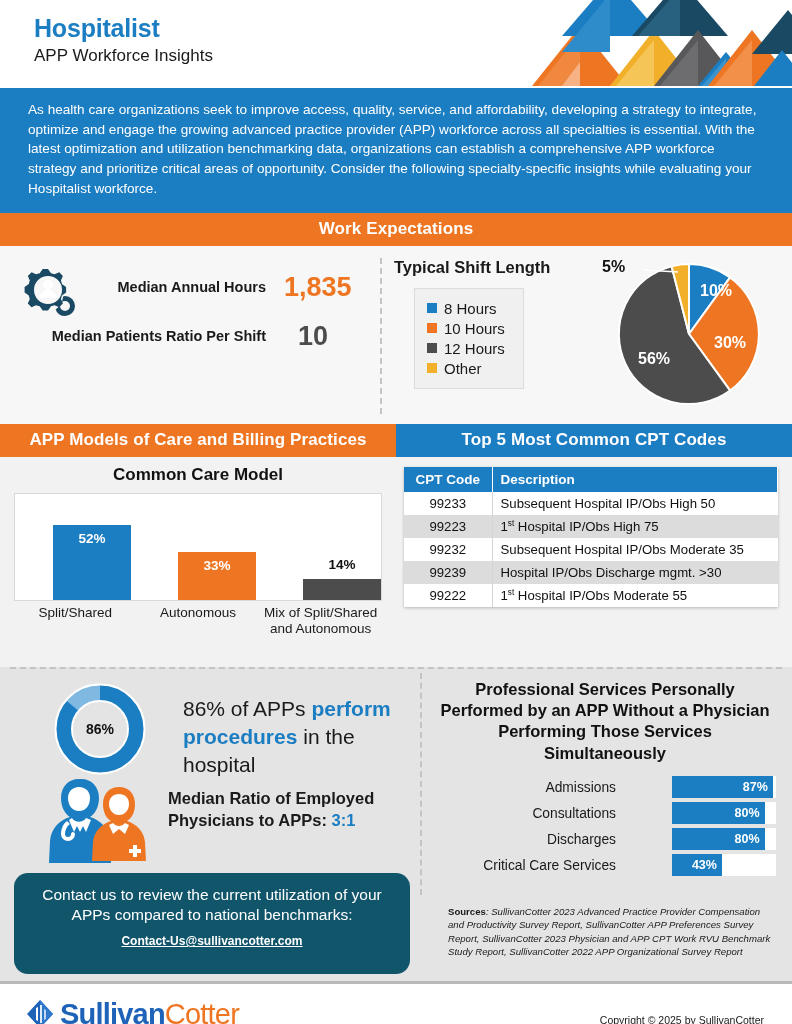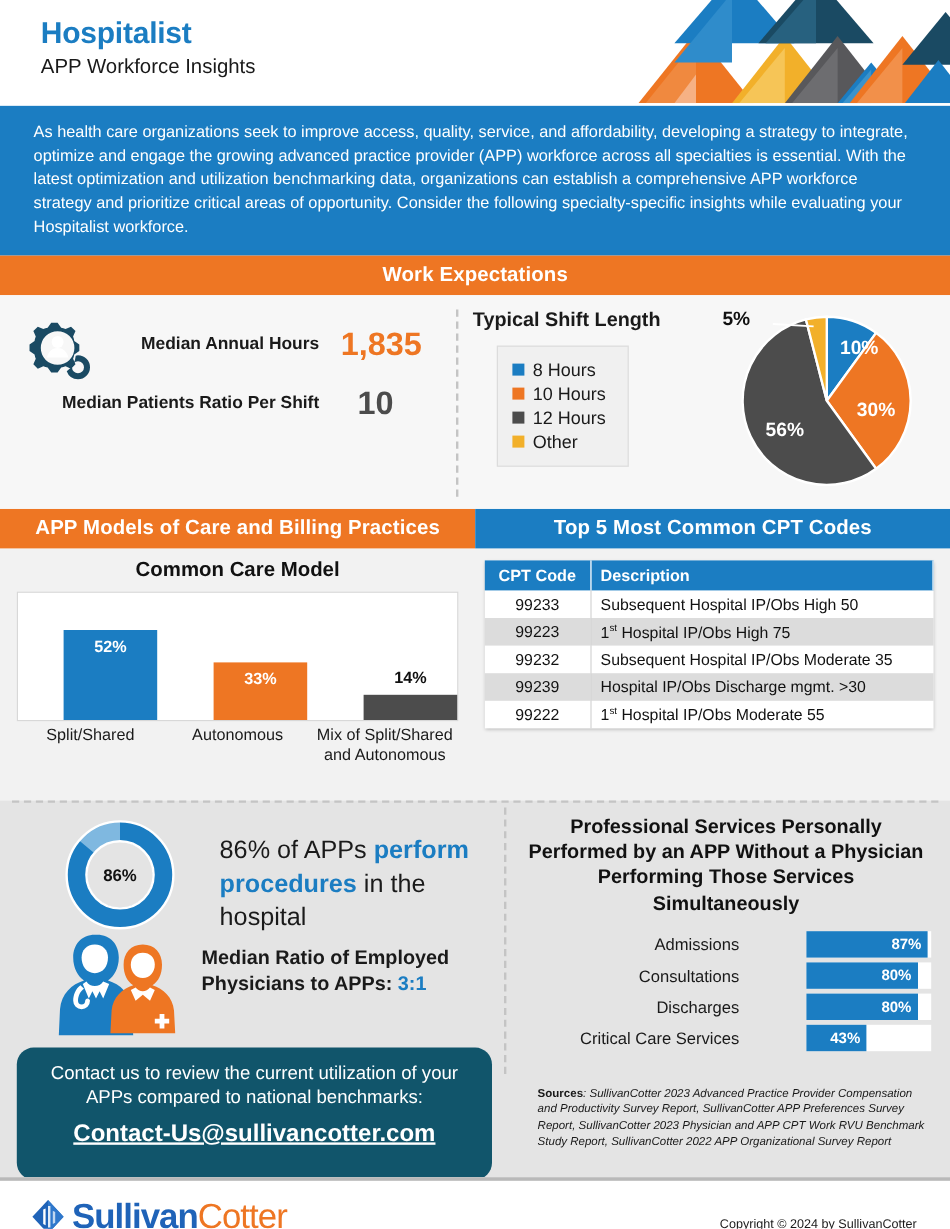--- a/index.html
+++ b/index.html
@@ -128,21 +128,21 @@
   .people-caption {
     position: absolute; left: 168px; top: 20px; width: 238px;
     font-size: 16.5px; font-weight: bold; line-height: 1.35; color: #1a1a1a;
   }
   .contact-box {
     position: absolute; left: 14px; top: 206px; width: 396px;
     background: #11556b; border-radius: 14px;
     color: #ffffff; text-align: center; padding: 12px 16px 26px 16px;
   }
   .contact-text { font-size: 15.5px; line-height: 1.35; }
-  .contact-email { font-size: 20px; font-weight: bold; text-decoration: underline; margin-top: 8px; }
+  .contact-email { font-size: 12px; font-weight: bold; text-decoration: underline; margin-top: 8px; }
 
   .prof-title {
     text-align: center; font-size: 16.5px; font-weight: bold;
     line-height: 1.3; color: #111; padding: 0 6px;
   }
   .hbars { margin-top: 12px; }
   .hbar-row { display: flex; align-items: center; height: 22px; margin-bottom: 4px; gap: 48px; }
   .hbar-label { flex: 1; text-align: right; font-size: 13.8px; color: #1a1a1a; padding-right: 8px; }
   .hbar-track { width: 104px; background: #ffffff; height: 22px; position: relative; }
   .hbar-fill {
@@ -443,16 +443,16 @@
           <polygon points="14,1 27,15 14,29" fill="#2f78cc"></polygon>
           <polygon points="10,9 12,8 12,22 10,21" fill="#ffffff"></polygon>
           <polygon points="14,6 16,6 16,24 14,24" fill="#ffffff" opacity="0.85"></polygon>
           <polygon points="18,10 20,11 20,20 18,21" fill="#ffffff" opacity="0.7"></polygon>
         </svg>
       </div>
       <div class="logo-text">
         <span class="logo-a">Sullivan</span><span class="logo-b">Cotter</span>
       </div>
     </div>
-    <div class="copyright">Copyright © 2024 by SullivanCotter</div>
+    <div class="copyright">Copyright © 2025 by SullivanCotter</div>
   </div>
 
 </div>
 
 </body></html>

